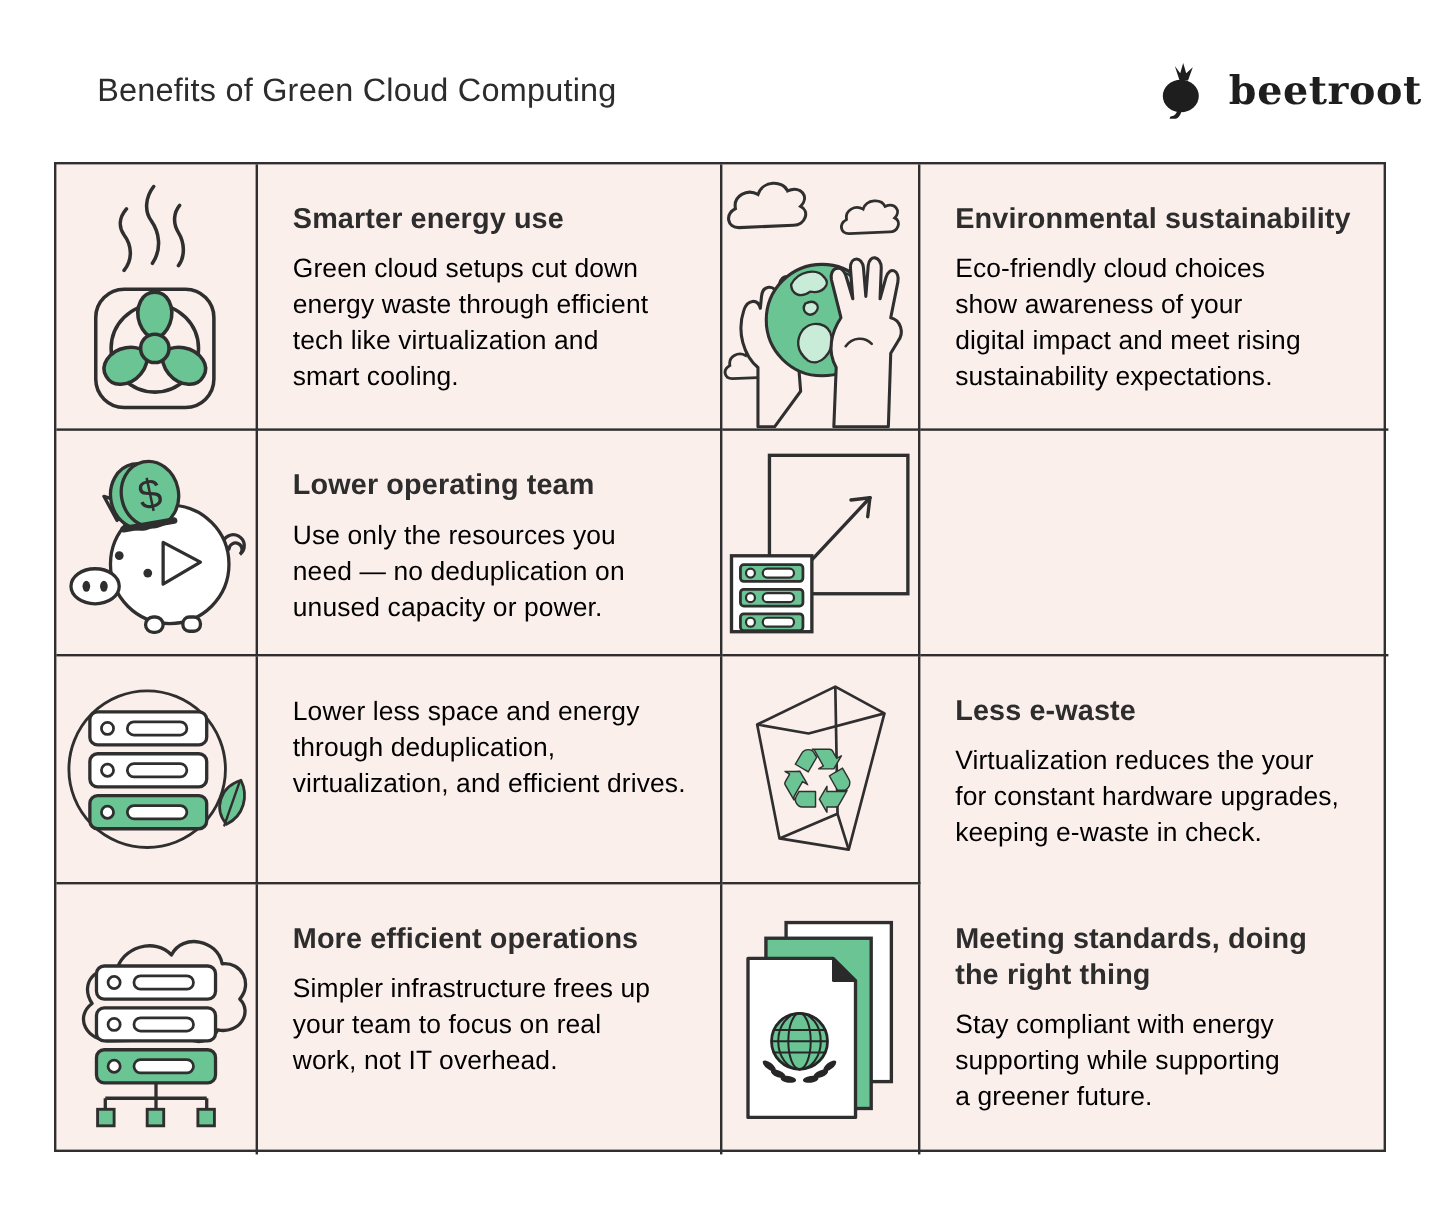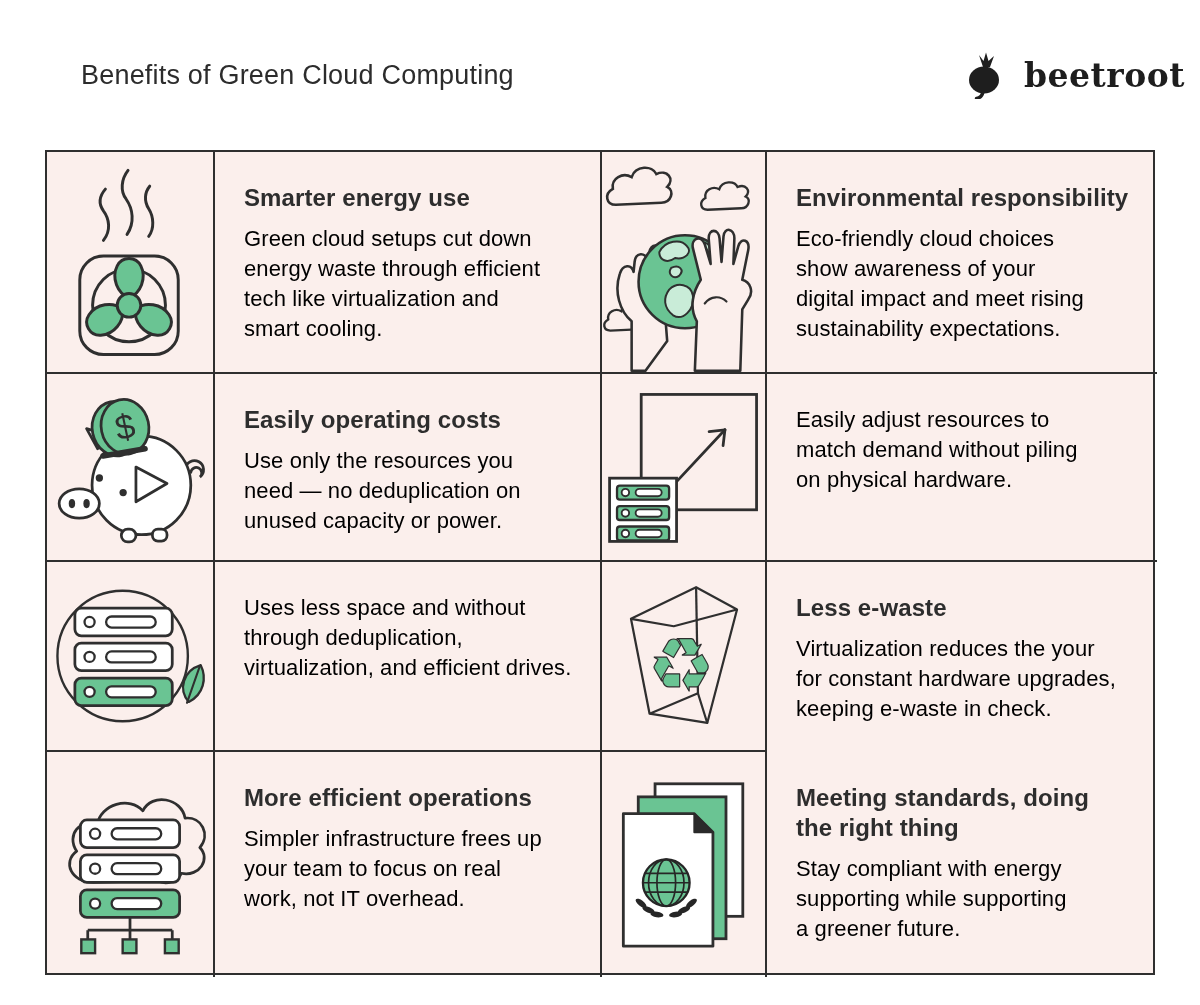--- a/index.html
+++ b/index.html
@@ -10,21 +10,21 @@
     position:relative;
     color:#2d2d2d;
     overflow:hidden;
   }
   .header{position:absolute;left:38px;top:40px;width:1104px;height:70px;
     display:flex;justify-content:space-between;align-items:center;margin-left:43px;}
   .page-title{font-size:27px;font-weight:500;color:#2c2c2c;margin:0;letter-spacing:0.2px;}
   .logo{display:flex;align-items:center;gap:23px;}
   .logo-word{font-family:"DejaVu Serif", serif;font-weight:bold;font-size:33px;color:#1e1e1e;letter-spacing:0.5px;}
   .grid{
-    position:absolute;left:45px;top:150px;
+    position:absolute;left:45px;top:135px;
     width:1110px;height:825px;
     display:grid;
     grid-template-columns:168px 387px 165px 390px;
     grid-template-rows:222px 188px 190px 225px;
     border:2px solid #2f2f2f;
     box-sizing:border-box;
     background:#fbefec;
   }
   .cell{box-sizing:border-box;overflow:hidden;}
   .br{border-right:2px solid #2f2f2f;}
@@ -94,21 +94,21 @@
         <path d="M70 116 C78 112 84 118 78 124 C72 128 66 122 70 116 Z"></path>
         <path d="M68 138 C76 130 90 132 92 144 C94 158 82 170 72 164 C62 156 62 146 68 138 Z"></path>
         <path d="M96 92 C104 88 112 92 108 100 C102 104 94 100 96 92 Z"></path>
         <circle cx="104" cy="99" r="2.5"></circle>
       </g>
       <path d="M94 220 L96 170 C88 156 92 140 100 128 L92 96 C90 86 100 82 104 92 L110 112 L108 86 C108 76 118 76 119 86 L121 110 L123 84 C124 74 134 76 134 86 L133 112 L138 94 C141 84 150 88 148 98 L142 128 C150 130 154 140 148 148 L142 158 L140 220 Z" fill="#fbefec" stroke="#2f2f2f" stroke-width="2.6" stroke-linejoin="round"></path>
       <path d="M104 152 C110 144 120 144 126 150" fill="none" stroke="#2f2f2f" stroke-width="2.2" stroke-linecap="round"></path>
     </svg>
   </div>
   <div class="cell text-cell bb">
-    <h2 class="cell-title">Environmental responsibility</h2>
+    <h2 class="cell-title">Environmental sustainability</h2>
     <p class="cell-body">Eco-friendly cloud choices
 show awareness of your
 digital impact and meet rising
 sustainability expectations.</p>
   </div>
 
   <div class="cell icon-cell br bb">
     <svg width="160" height="164" viewBox="0 0 175 168">
       <path d="M148 86 A10 10 0 1 1 164 95 A6 6 0 1 0 154 90" fill="none" stroke="#2f2f2f" stroke-width="3" stroke-linecap="round"></path>
       <circle cx="100" cy="104" r="54" fill="#ffffff" stroke="#2f2f2f" stroke-width="3"></circle>
@@ -123,21 +123,21 @@
       <ellipse cx="24" cy="124" rx="3.5" ry="5" fill="#2f2f2f"></ellipse>
       <ellipse cx="40" cy="124" rx="3.5" ry="5" fill="#2f2f2f"></ellipse>
       <circle cx="54" cy="96" r="4" fill="#2f2f2f"></circle>
       <circle cx="80" cy="112" r="4" fill="#2f2f2f"></circle>
       <path d="M94 84 L128 102 L94 122 Z" fill="#ffffff" stroke="#2f2f2f" stroke-width="3" stroke-linejoin="round"></path>
       <rect x="78" y="152" width="16" height="14" rx="7" fill="#ffffff" stroke="#2f2f2f" stroke-width="3"></rect>
       <rect x="112" y="152" width="16" height="13" rx="6" fill="#ffffff" stroke="#2f2f2f" stroke-width="3"></rect>
     </svg>
   </div>
   <div class="cell text-cell br bb">
-    <h2 class="cell-title">Easily operating costs</h2>
+    <h2 class="cell-title">Lower operating team</h2>
     <p class="cell-body">Use only the resources you
 need — no deduplication on
 unused capacity or power.</p>
   </div>
   <div class="cell icon-cell br bb">
     <svg width="160" height="160" viewBox="0 0 172 172">
       <rect x="40" y="8" width="124" height="124" fill="#fbefec" stroke="#2f2f2f" stroke-width="3"></rect>
       <g stroke="#2f2f2f" stroke-width="3" stroke-linecap="round" fill="none">
         <path d="M74 106 L130 46"></path>
         <path d="M130 46 L113 48"></path>
@@ -151,23 +151,20 @@
         <rect x="14" y="128" width="56" height="15" rx="3" fill="#6ac493" stroke="#2f2f2f" stroke-width="2.5"></rect>
         <circle cx="23" cy="135.5" r="4" fill="#ffffff" stroke="#2f2f2f" stroke-width="2"></circle>
         <rect x="34" y="131.5" width="28" height="8" rx="4" fill="#ffffff" stroke="#2f2f2f" stroke-width="2"></rect>
         <rect x="14" y="150" width="56" height="15" rx="3" fill="#6ac493" stroke="#2f2f2f" stroke-width="2.5"></rect>
         <circle cx="23" cy="157.5" r="4" fill="#ffffff" stroke="#2f2f2f" stroke-width="2"></circle>
         <rect x="34" y="153.5" width="28" height="8" rx="4" fill="#ffffff" stroke="#2f2f2f" stroke-width="2"></rect>
       </g>
     </svg>
   </div>
   <div class="cell text-cell bb">
-    <p class="cell-body">Easily adjust resources to
-match demand without piling
-on physical hardware.</p>
   </div>
 
   <div class="cell icon-cell br bb">
     <svg width="158" height="150" viewBox="0 0 172 160">
       <circle cx="78" cy="80" r="71" fill="#fbefec" stroke="#2f2f2f" stroke-width="2.6"></circle>
       <g>
         <rect x="26" y="28" width="106" height="30" rx="7" fill="#ffffff" stroke="#2f2f2f" stroke-width="3"></rect>
         <circle cx="42" cy="43" r="5.5" fill="none" stroke="#2f2f2f" stroke-width="2.5"></circle>
         <rect x="60" y="37" width="54" height="12" rx="6" fill="none" stroke="#2f2f2f" stroke-width="2.5"></rect>
         <rect x="26" y="66" width="106" height="30" rx="7" fill="#ffffff" stroke="#2f2f2f" stroke-width="3"></rect>
@@ -175,21 +172,21 @@
         <rect x="60" y="75" width="54" height="12" rx="6" fill="none" stroke="#2f2f2f" stroke-width="2.5"></rect>
         <rect x="26" y="104" width="106" height="30" rx="7" fill="#6ac493" stroke="#2f2f2f" stroke-width="3"></rect>
         <circle cx="42" cy="119" r="5.5" fill="#ffffff" stroke="#2f2f2f" stroke-width="2.5"></circle>
         <rect x="60" y="113" width="54" height="12" rx="6" fill="#ffffff" stroke="#2f2f2f" stroke-width="2.5"></rect>
       </g>
       <path d="M150 130 C138 116 144 96 163 90 C170 104 166 122 150 130 Z" fill="#6ac493" stroke="#2f2f2f" stroke-width="2.5" stroke-linejoin="round"></path>
       <path d="M162 91 L148 131" stroke="#2f2f2f" stroke-width="2.2" stroke-linecap="round"></path>
     </svg>
   </div>
   <div class="cell text-cell br bb">
-    <p class="cell-body">Uses less space and without
+    <p class="cell-body">Lower less space and energy
 through deduplication,
 virtualization, and efficient drives.</p>
   </div>
   <div class="cell icon-cell br bb">
     <svg width="144" height="160" viewBox="0 0 150 172">
       <g fill="none" stroke="#2f2f2f" stroke-width="2.4" stroke-linejoin="round">
         <path d="M18 46 L88 12 L132 36 L64 54 Z"></path>
         <path d="M18 46 L38 148 L100 158 L132 36"></path>
         <path d="M88 12 L90 126"></path>
         <path d="M38 148 L90 126 L100 158"></path>

